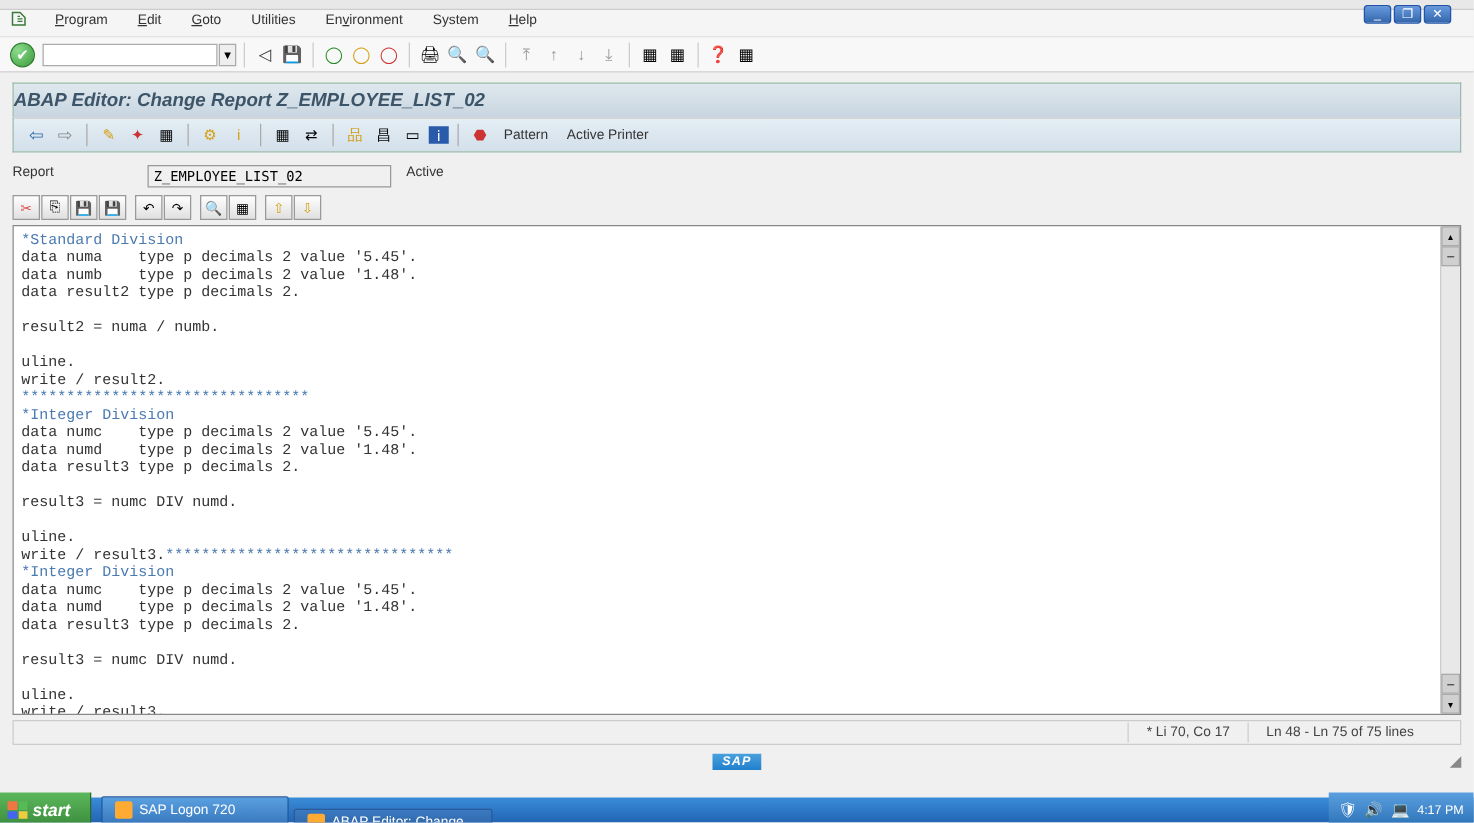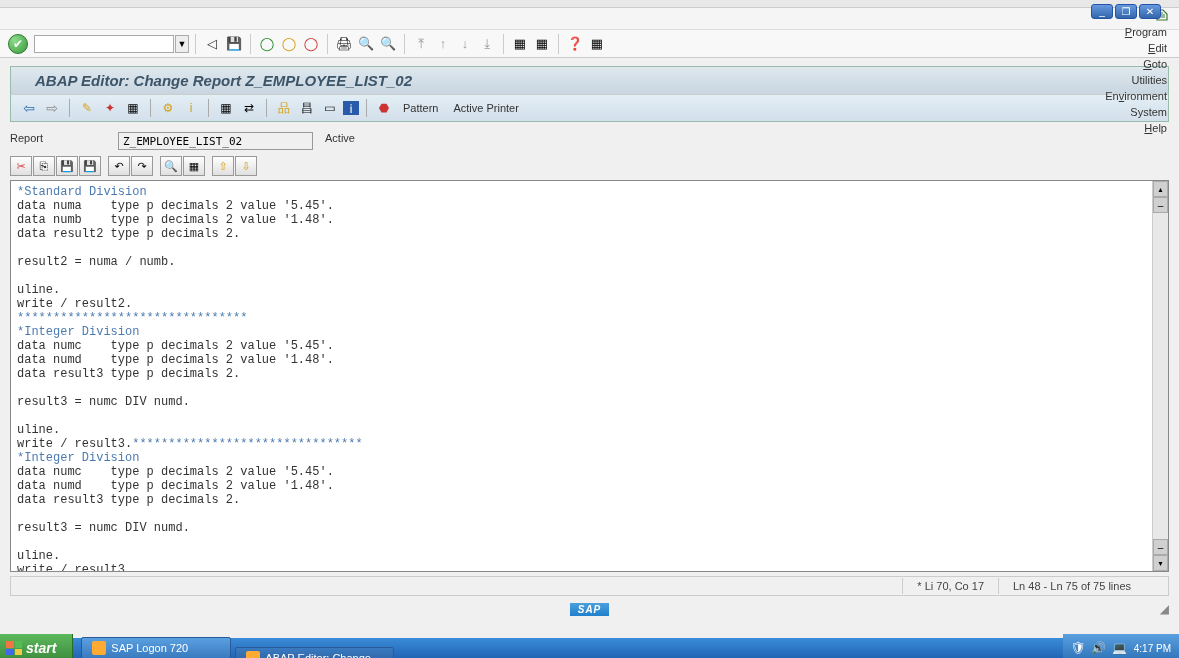--- a/index.html
+++ b/index.html
@@ -33,24 +33,23 @@
 }
 .top-icon-bar {
   height: 8px;
   background: #e8e8e8;
   border-bottom: 1px solid #ccc;
 }
 .menu-bar {
   height: 22px;
   background: #f5f5f5;
   display: flex;
-  align-items: flex-end;
+  align-items: flex-start;
   padding-left: 8px;
   border-bottom: 1px solid #ddd;
-  flex-direction: column;
 }
 .menu-icon {
   width: 16px;
   height: 16px;
   margin-right: 8px;
   color: #3a7a3a;
 }
 .menu-item {
   padding: 2px 12px;
   color: #333;
@@ -99,21 +98,21 @@
   display: flex;
   align-items: center;
   justify-content: center;
   cursor: pointer;
   font-size: 13px;
   border: 1px solid transparent;
 }
 .title-bar {
   margin: 8px 10px 0 10px;
   background: linear-gradient(to bottom, #dfe8ee, #c8d5e0);
-  padding: 5px 24px;
+  padding: 5px 0;
   border: 1px solid #9ba;
   border-bottom: none;
 }
 .title-bar h1 {
   font-size: 15px;
   font-style: italic;
   font-weight: bold;
   color: #3d5568;
 }
 .secondary-toolbar {

